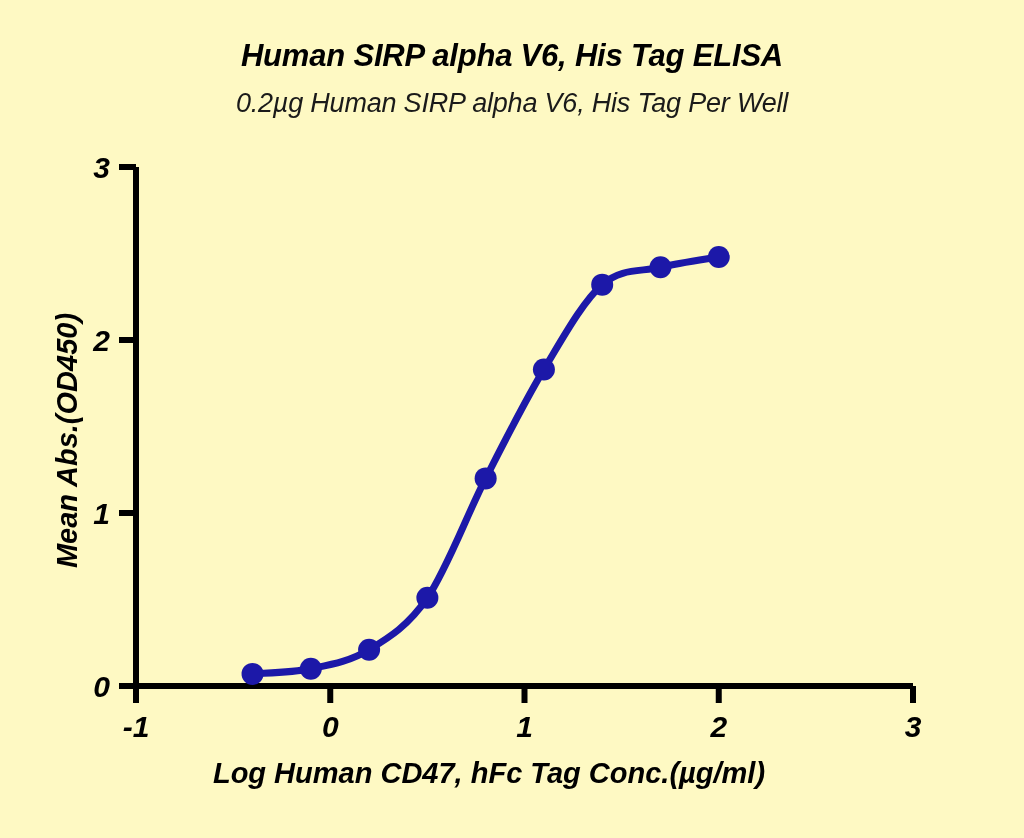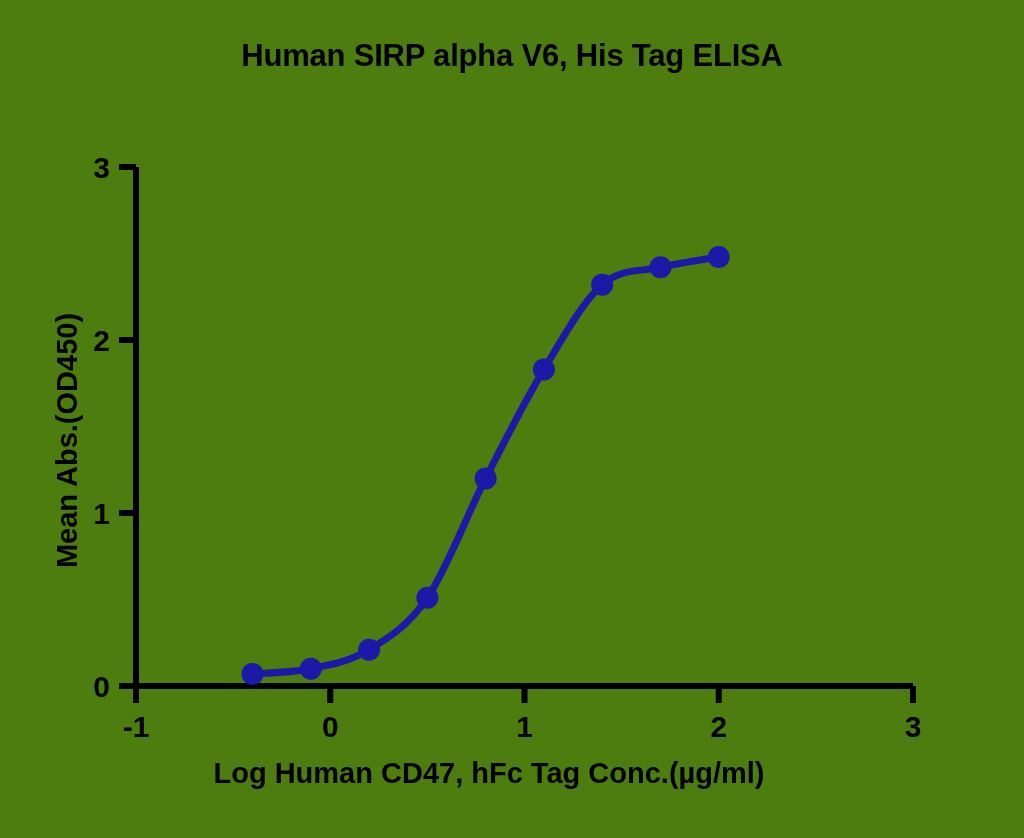--- a/index.html
+++ b/index.html
@@ -12,21 +12,22 @@
     height: 838px;
     font-family: "Liberation Sans", sans-serif;
     overflow: hidden;
     position: relative;
   }
   #figure {
     position: absolute;
     left: 0; top: 0;
     width: 1024px;
     height: 838px;
-    background: #4d7c0f;
+    background: #fef9c3;
+    font-style: italic;
   }
   .title {
     position: absolute;
     left: 0;
     top: 38px;
     width: 1024px;
     text-align: center;
     font-size: 31px;
     font-weight: bold;
     color: #000000;
@@ -80,20 +81,21 @@
     font-size: 30px;
     fill: #000000;
   }
 </style>
 </head>
 <body>
 
 <div id="figure">
 
   <div class="title">Human SIRP alpha V6, His Tag ELISA</div>
+  <div class="subtitle">0.2µg Human SIRP alpha V6, His Tag Per Well</div>
 
   <svg id="plot" width="1024" height="838">
     <g id="axes-group">
         <line x1="136" y1="686" x2="913" y2="686" stroke="#000000" stroke-width="6" stroke-linecap="butt"></line>
         <line x1="136" y1="686" x2="136" y2="167" stroke="#000000" stroke-width="6" stroke-linecap="butt"></line>
       </g>
     <g id="ticks-group">
         <line x1="136" y1="686" x2="136" y2="703" stroke="#000000" stroke-width="6" stroke-linecap="butt"></line>
         <line x1="330.25" y1="686" x2="330.25" y2="703" stroke="#000000" stroke-width="6" stroke-linecap="butt"></line>
         <line x1="524.5" y1="686" x2="524.5" y2="703" stroke="#000000" stroke-width="6" stroke-linecap="butt"></line>

